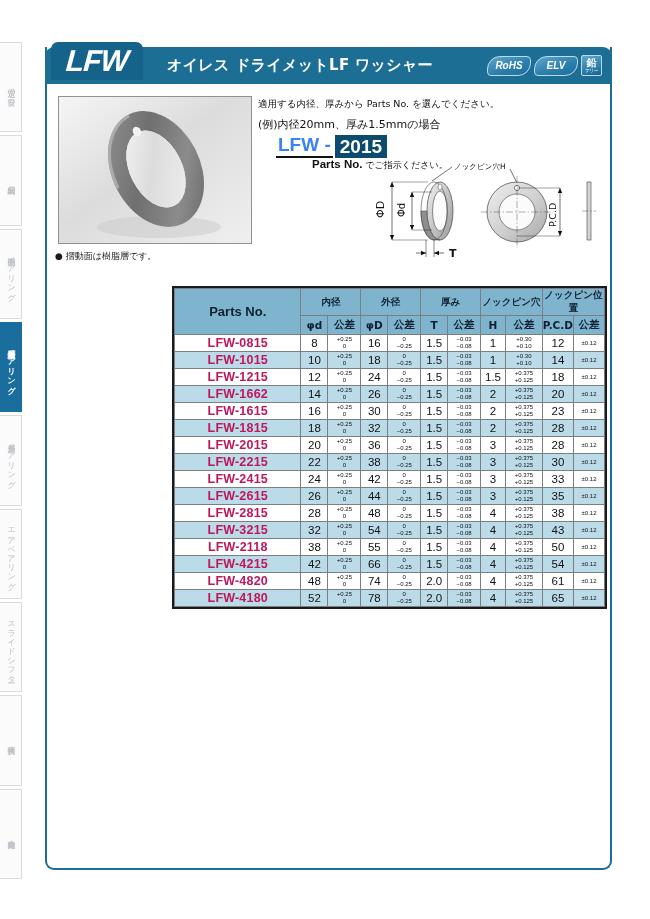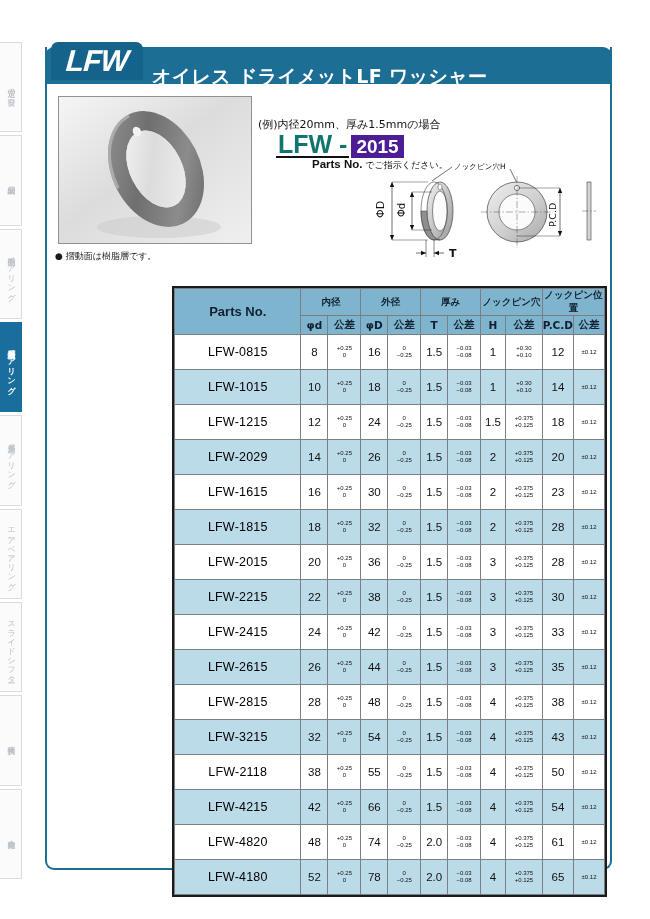--- a/index.html
+++ b/index.html
@@ -68,25 +68,24 @@
     display: flex; align-items: center; justify-content: center;
   }
   .logo-text {
     color: #fff; font-size: 30px; font-weight: bold;
     letter-spacing: -1px;
     font-family: "Liberation Sans", sans-serif;
     font-style: italic;
     transform: skewX(-4deg);
   }
   .banner-title {
-    position: absolute; left: 107px; top: 9px;
-    color: #ffffff; font-size: 19px; font-weight: bold;
+    position: absolute; left: 122px; top: 9px;
+    color: #ffffff; font-size: 15px; font-weight: bold;
     font-family: "DejaVu Sans", sans-serif;
     letter-spacing: 0.3px;
-    margin-top: 8px;
   }
   .badges {
     position: absolute; right: 10px; top: 8px;
     display: flex; align-items: center; gap: 3px;
   }
   .badge-leaf {
     width: 44px; height: 20px;
     background: linear-gradient(160deg,#5fa9cd 0%, #2d7fad 55%, #1a6e9e 100%);
     border: 1px solid #bcdcec;
     border-radius: 13px 4px 13px 4px;
@@ -133,29 +132,29 @@
   .instr2 {
     position: absolute; left: 258px; top: 117px;
     font-size: 11px; color: #111;
     font-family: "DejaVu Sans", sans-serif;
   }
   .pn-line {
     position: absolute; left: 276px; top: 134px;
     display: flex; align-items: flex-end;
   }
   .pn-prefix {
-    font-size: 25px; font-weight: bold; color: #0f766e;
+    font-size: 19px; font-weight: bold; color: #3b82f6;
     font-family: "Liberation Sans", sans-serif;
     border-bottom: 2px solid #111;
     padding: 0 2px 1px 2px;
     line-height: 21px;
   }
   .pn-code {
     font-size: 19px; font-weight: bold; color: #ffffff;
-    background: #4c1d95;
+    background: #0c4a6e;
     font-family: "Liberation Sans", sans-serif;
     padding: 1px 5px 1px 5px;
     line-height: 21px;
     margin-left: 2px;
   }
   .pn-sub {
     position: absolute; left: 312px; top: 158px;
     font-size: 9px; color: #111;
     font-family: "DejaVu Sans", sans-serif;
   }
@@ -197,22 +196,22 @@
     font-family: "DejaVu Sans", sans-serif;
   }
   .hdr-parts {
     background: #7fb4ce;
     color: #102030;
     font-size: 13px;
     font-weight: bold;
     font-family: "Liberation Sans", sans-serif;
   }
   td.pn {
-    font-size: 12.5px; font-weight: normal; color: #000000;
-    height: 35px;
+    font-size: 12.5px; font-weight: bold; color: #be185d;
+    height: 17px;
     letter-spacing: 0.2px;
   }
   td.num { font-size: 11.5px; color: #111; }
   td.tol { font-size: 6px; color: #111; line-height: 6.6px; padding: 1px 0; }
   td.tol .u { display: block; }
   td.tol .l { display: block; }
   td.tolsm { font-size: 6px; color: #111; }
   tr.alt td { background: #bcdbe9; }
   tr.wht td { background: #ffffff; }
 
@@ -259,20 +258,28 @@
       </div>
     </div>
 
   <div class="frame"></div>
 
   <div class="banner">
     <div class="logo-tab">
       <span class="logo-text">LFW</span>
     </div>
     <div class="banner-title">オイレス ドライメットLF ワッシャー</div>
+    <div class="badges">
+      <div class="badge-leaf">RoHS</div>
+      <div class="badge-leaf">ELV</div>
+      <div class="badge-sq">
+        <span class="k">鉛</span>
+        <span class="f">フリー</span>
+      </div>
+    </div>
   </div>
 
   <div class="photo-box">
     <svg class="washer-img" width="194" height="148" viewBox="0 0 194 148">
       <defs>
         <linearGradient id="bgg" x1="0" y1="0" x2="1" y2="1">
           <stop offset="0%" stop-color="#f5f5f5"></stop>
           <stop offset="45%" stop-color="#dcdcdc"></stop>
           <stop offset="100%" stop-color="#f0f0f0"></stop>
         </linearGradient>
@@ -289,20 +296,21 @@
         <ellipse cx="97" cy="72" rx="44" ry="61" fill="url(#ring)"></ellipse>
         <ellipse cx="97" cy="72" rx="26" ry="41" fill="#e3e3e3"></ellipse>
         <ellipse cx="97" cy="72" rx="26" ry="41" fill="url(#bgg)"></ellipse>
         <ellipse cx="97" cy="30" rx="4" ry="5" fill="#f2f2f2"></ellipse>
         <path d="M 53 72 A 44 61 0 0 1 97 11 L 97 14 A 41 58 0 0 0 56 72 Z" fill="#b5b5b5" opacity="0.8"></path>
       </g>
     </svg>
   </div>
   <div class="photo-caption">● 摺動面は樹脂層です。</div>
 
+  <div class="instr1">適用する内径、厚みから Parts No. を選んでください。</div>
   <div class="instr2">(例)内径20mm、厚み1.5mmの場合</div>
   <div class="pn-line">
     <span class="pn-prefix">LFW -</span>
     <span class="pn-code">2015</span>
   </div>
   <div class="pn-sub">
     <b>Parts No.</b><span> でご指示ください。</span>
   </div>
 
   <svg class="diagram" width="235" height="110" viewBox="0 0 235 110">
@@ -481,21 +489,21 @@
             </td>
             <td class="num">1.5</td>
             <td class="tol">
               <span class="u">+0.375</span>
               <span class="l">+0.125</span>
             </td>
             <td class="num">18</td>
             <td class="tolsm">±0.12</td>
           </tr>
           <tr class="alt">
-            <td class="pn">LFW-2029</td>
+            <td class="pn">LFW-1662</td>
             <td class="num">14</td>
             <td class="tol">
               <span class="u">+0.25</span>
               <span class="l">0</span>
             </td>
             <td class="num">26</td>
             <td class="tol">
               <span class="u">0</span>
               <span class="l">−0.25</span>
             </td>

